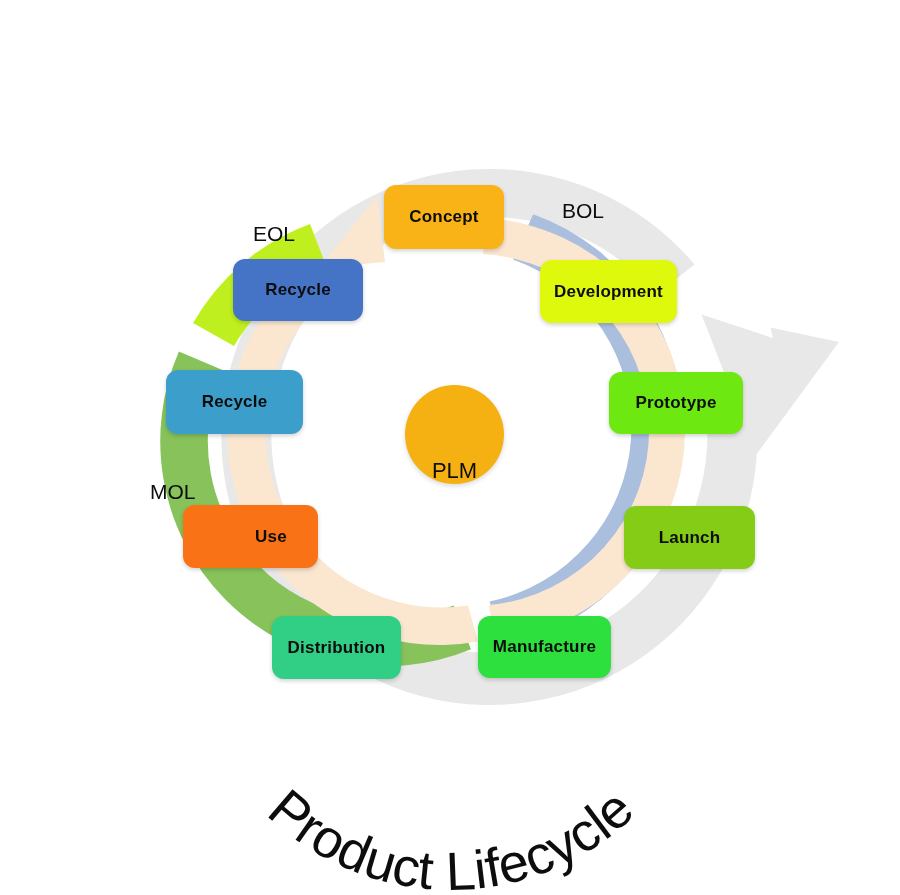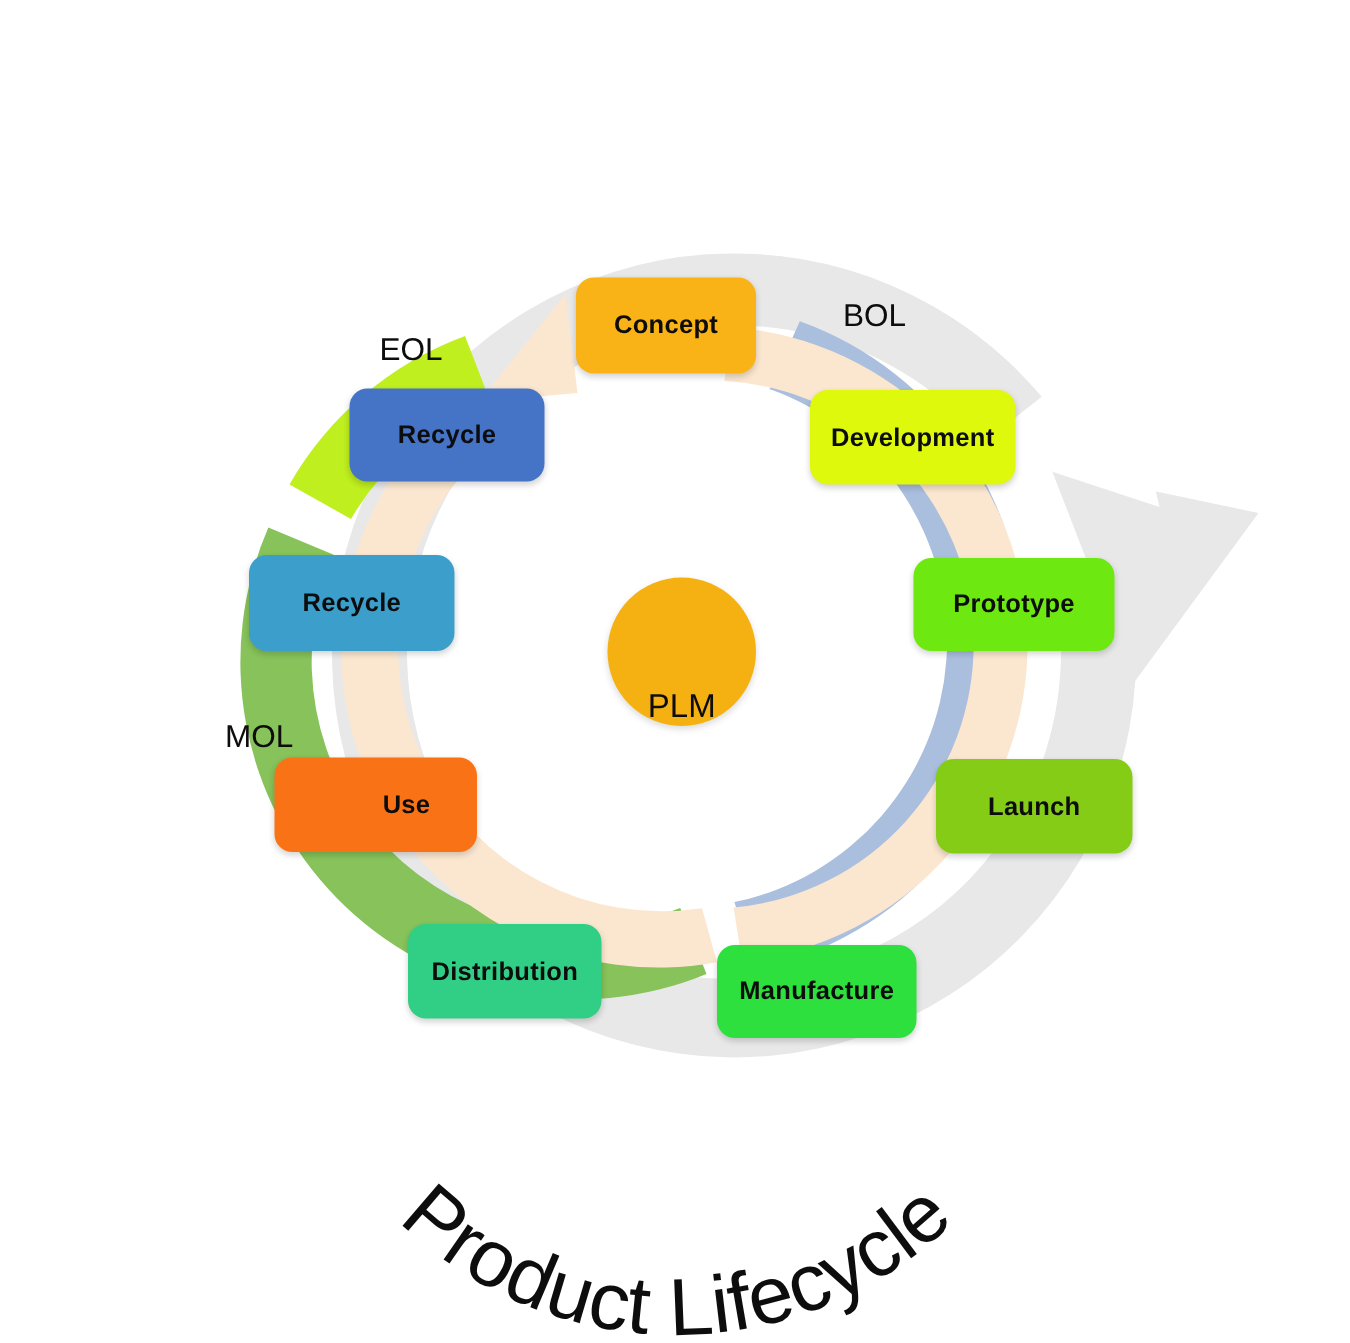--- a/index.html
+++ b/index.html
@@ -161,21 +161,21 @@
   </div>
 
   <div class="node-box" style="left:609px; top:372px; width:134px; height:62px; background:#6EE811;">
     <span>Prototype</span>
   </div>
 
   <div class="node-box" style="left:624px; top:506px; width:131px; height:63px; background:#84cc16;">
     <span>Launch</span>
   </div>
 
-  <div class="node-box" style="left:478px; top:616px; width:133px; height:62px; background:#2DE03E;margin-top:14px;">
+  <div class="node-box" style="left:478px; top:616px; width:133px; height:62px; background:#2DE03E;">
     <span>Manufacture</span>
   </div>
 
   <div class="node-box" style="left:272px; top:616px; width:129px; height:63px; background:#31CF86;">
     <span>Distribution</span>
   </div>
 
   <div class="node-box" style="left:183px; top:505px; width:135px; height:63px; background:#f97316;padding-left:41px;">
     <span>Use</span>
   </div>

